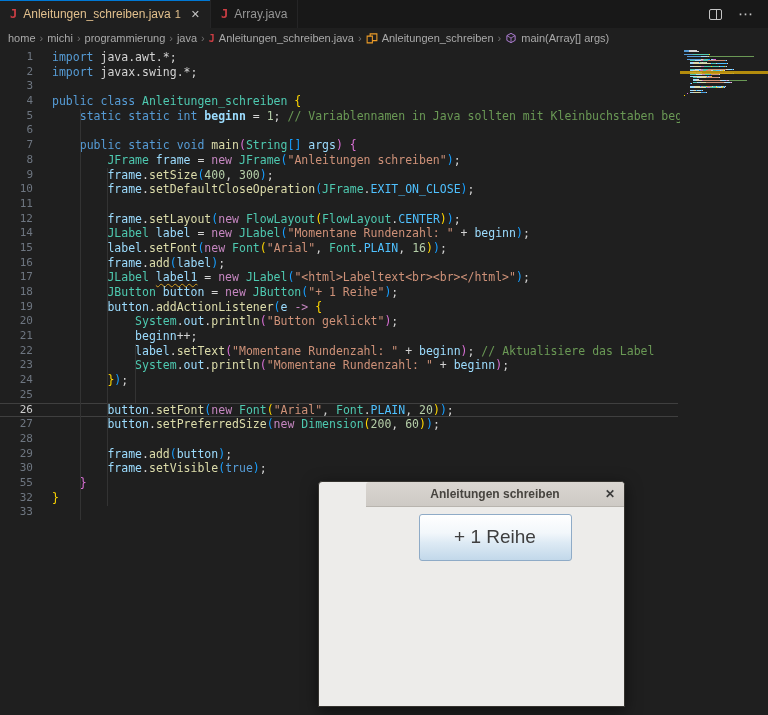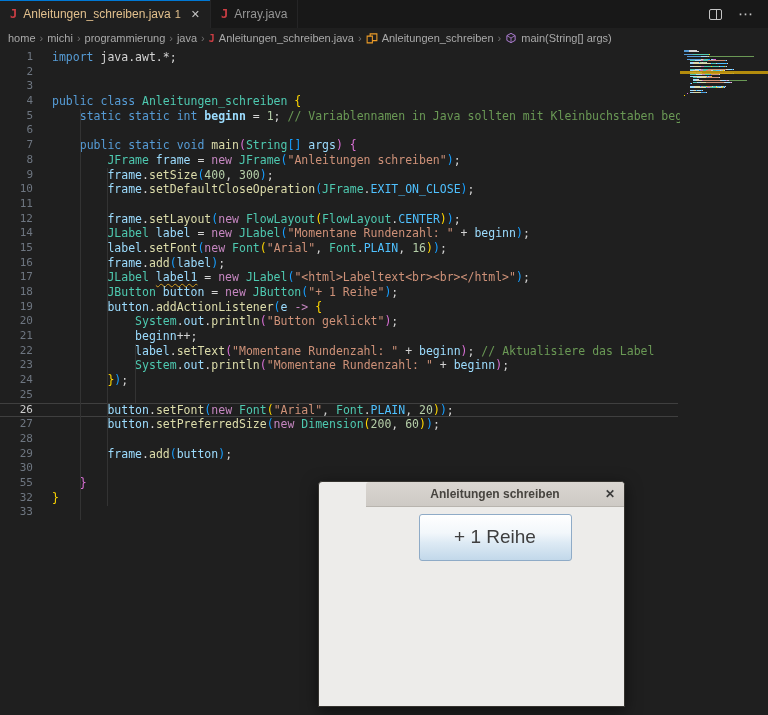--- a/index.html
+++ b/index.html
@@ -135,28 +135,28 @@
       <path fill="none" stroke="#ee9d28" stroke-width="1.4" d="M5.5 5.5v-3h9v9h-6"></path>
     </svg>
     <span>Anleitungen_schreiben</span>
   </span>
   <span class="crumb-sep">›</span>
   <span class="crumb">
     <svg class="bc-svg" width="12" height="12" viewBox="0 0 16 16">
       <path fill="none" stroke="#b180d7" stroke-width="1.3" d="M8 1.8l5.5 3v6.4L8 14.2l-5.5-3V4.8z"></path>
       <path fill="none" stroke="#b180d7" stroke-width="1.1" d="M2.7 5L8 8l5.3-3M8 8v6"></path>
     </svg>
-    <span>main(String[] args)</span>
+    <span>main(Array[] args)</span>
   </span>
 </div>
 
 <div class="editor-body">
   <div class="code-scroll" id="code-lines">
       <div class="cl"><span class="ln">1</span><span class="lc"><span class="tk-k">import </span><span class="tk-p">java.awt.*;</span></span></div>
-      <div class="cl"><span class="ln">2</span></div>
+      <div class="cl"><span class="ln">2</span><span class="lc"><span class="tk-k">import </span><span class="tk-p">javax.swing.*;</span></span></div>
       <div class="cl"><span class="ln">3</span><span class="lc"></span></div>
       <div class="cl"><span class="ln">4</span><span class="lc"><span class="tk-k">public class </span><span class="tk-t">Anleitungen_schreiben </span><span class="tk-b1">{</span></span></div>
       <div class="cl"><span class="ln">5</span><span class="lc"><span class="tk-p">    </span><span class="tk-k">static static int </span><span class="tk-vb">beginn </span><span class="tk-p">= </span><span class="tk-n">1</span><span class="tk-p">; </span><span class="tk-c">// Variablennamen in Java sollten mit Kleinbuchstaben beginnen</span></span></div>
       <div class="cl"><span class="ln">6</span><span class="lc"></span></div>
       <div class="cl"><span class="ln">7</span><span class="lc"><span class="tk-p">    </span><span class="tk-k">public static void </span><span class="tk-fn">main</span><span class="tk-b2">(</span><span class="tk-t">String</span><span class="tk-b3">[]</span><span class="tk-p"> </span><span class="tk-v">args</span><span class="tk-b2">) </span><span class="tk-b2">{</span></span></div>
       <div class="cl"><span class="ln">8</span><span class="lc"><span class="tk-p">        </span><span class="tk-t">JFrame </span><span class="tk-v">frame </span><span class="tk-p">= </span><span class="tk-kc">new </span><span class="tk-t">JFrame</span><span class="tk-b3">(</span><span class="tk-s">"Anleitungen schreiben"</span><span class="tk-b3">)</span><span class="tk-p">;</span></span></div>
       <div class="cl"><span class="ln">9</span><span class="lc"><span class="tk-p">        </span><span class="tk-v">frame</span><span class="tk-p">.</span><span class="tk-fn">setSize</span><span class="tk-b3">(</span><span class="tk-n">400</span><span class="tk-p">, </span><span class="tk-n">300</span><span class="tk-b3">)</span><span class="tk-p">;</span></span></div>
       <div class="cl"><span class="ln">10</span><span class="lc"><span class="tk-p">        </span><span class="tk-v">frame</span><span class="tk-p">.</span><span class="tk-fn">setDefaultCloseOperation</span><span class="tk-b3">(</span><span class="tk-t">JFrame</span><span class="tk-p">.</span><span class="tk-cn">EXIT_ON_CLOSE</span><span class="tk-b3">)</span><span class="tk-p">;</span></span></div>
       <div class="cl"><span class="ln">11</span><span class="lc"></span></div>
       <div class="cl"><span class="ln">12</span><span class="lc"><span class="tk-p">        </span><span class="tk-v">frame</span><span class="tk-p">.</span><span class="tk-fn">setLayout</span><span class="tk-b3">(</span><span class="tk-kc">new </span><span class="tk-t">FlowLayout</span><span class="tk-b1">(</span><span class="tk-t">FlowLayout</span><span class="tk-p">.</span><span class="tk-cn">CENTER</span><span class="tk-b1">)</span><span class="tk-b3">)</span><span class="tk-p">;</span></span></div>
@@ -169,21 +169,21 @@
       <div class="cl"><span class="ln">20</span><span class="lc"><span class="tk-p">            </span><span class="tk-t">System</span><span class="tk-p">.</span><span class="tk-v">out</span><span class="tk-p">.</span><span class="tk-fn">println</span><span class="tk-b2">(</span><span class="tk-s">"Button geklickt"</span><span class="tk-b2">)</span><span class="tk-p">;</span></span></div>
       <div class="cl"><span class="ln">21</span><span class="lc"><span class="tk-p">            </span><span class="tk-v">beginn</span><span class="tk-p">++;</span></span></div>
       <div class="cl"><span class="ln">22</span><span class="lc"><span class="tk-p">            </span><span class="tk-v">label</span><span class="tk-p">.</span><span class="tk-fn">setText</span><span class="tk-b2">(</span><span class="tk-s">"Momentane Rundenzahl: "</span><span class="tk-p"> + </span><span class="tk-v">beginn</span><span class="tk-b2">)</span><span class="tk-p">; </span><span class="tk-c">// Aktualisiere das Label</span></span></div>
       <div class="cl"><span class="ln">23</span><span class="lc"><span class="tk-p">            </span><span class="tk-t">System</span><span class="tk-p">.</span><span class="tk-v">out</span><span class="tk-p">.</span><span class="tk-fn">println</span><span class="tk-b2">(</span><span class="tk-s">"Momentane Rundenzahl: "</span><span class="tk-p"> + </span><span class="tk-v">beginn</span><span class="tk-b2">)</span><span class="tk-p">;</span></span></div>
       <div class="cl"><span class="ln">24</span><span class="lc"><span class="tk-p">        </span><span class="tk-b1">}</span><span class="tk-b3">)</span><span class="tk-p">;</span></span></div>
       <div class="cl"><span class="ln">25</span><span class="lc"></span></div>
       <div class="cl current"><span class="ln">26</span><span class="lc"><span class="tk-p">        </span><span class="tk-v">button</span><span class="tk-p">.</span><span class="tk-fn">setFont</span><span class="tk-b3">(</span><span class="tk-kc">new </span><span class="tk-t">Font</span><span class="tk-b1">(</span><span class="tk-s">"Arial"</span><span class="tk-p">, </span><span class="tk-t">Font</span><span class="tk-p">.</span><span class="tk-cn">PLAIN</span><span class="tk-p">, </span><span class="tk-n">20</span><span class="tk-b1">)</span><span class="tk-b3">)</span><span class="tk-p">;</span></span></div>
       <div class="cl"><span class="ln">27</span><span class="lc"><span class="tk-p">        </span><span class="tk-v">button</span><span class="tk-p">.</span><span class="tk-fn">setPreferredSize</span><span class="tk-b3">(</span><span class="tk-kc">new </span><span class="tk-t">Dimension</span><span class="tk-b1">(</span><span class="tk-n">200</span><span class="tk-p">, </span><span class="tk-n">60</span><span class="tk-b1">)</span><span class="tk-b3">)</span><span class="tk-p">;</span></span></div>
       <div class="cl"><span class="ln">28</span><span class="lc"></span></div>
       <div class="cl"><span class="ln">29</span><span class="lc"><span class="tk-p">        </span><span class="tk-v">frame</span><span class="tk-p">.</span><span class="tk-fn">add</span><span class="tk-b3">(</span><span class="tk-v">button</span><span class="tk-b3">)</span><span class="tk-p">;</span></span></div>
-      <div class="cl"><span class="ln">30</span></div>
+      <div class="cl"><span class="ln">30</span><span class="lc"><span class="tk-p">        </span><span class="tk-v">frame</span><span class="tk-p">.</span><span class="tk-fn">setVisible</span><span class="tk-b3">(</span><span class="tk-k">true</span><span class="tk-b3">)</span><span class="tk-p">;</span></span></div>
       <div class="cl"><span class="ln">55</span><span class="lc"><span class="tk-p">    </span><span class="tk-b2">}</span></span></div>
       <div class="cl"><span class="ln">32</span><span class="lc"><span class="tk-b1">}</span></span></div>
       <div class="cl"><span class="ln">33</span><span class="lc"></span></div>
       <div class="guide" style="left: 79.68px; top: 60.8px; height: 411.6px;"></div>
       <div class="guide" style="left: 107.36px; top: 119.6px; height: 338.1px;"></div>
       <div class="guide" style="left: 135.04px; top: 296px; height: 58.8px;"></div>
     </div>
   <div class="minimap" id="minimap">
     <div class="mm-content" id="mm-content">
         <div class="mm-line"><span style="width: 5.04px; background: rgb(86, 156, 214);"></span><span style="width: 7.92px; background: rgb(212, 212, 212);"></span></div>

